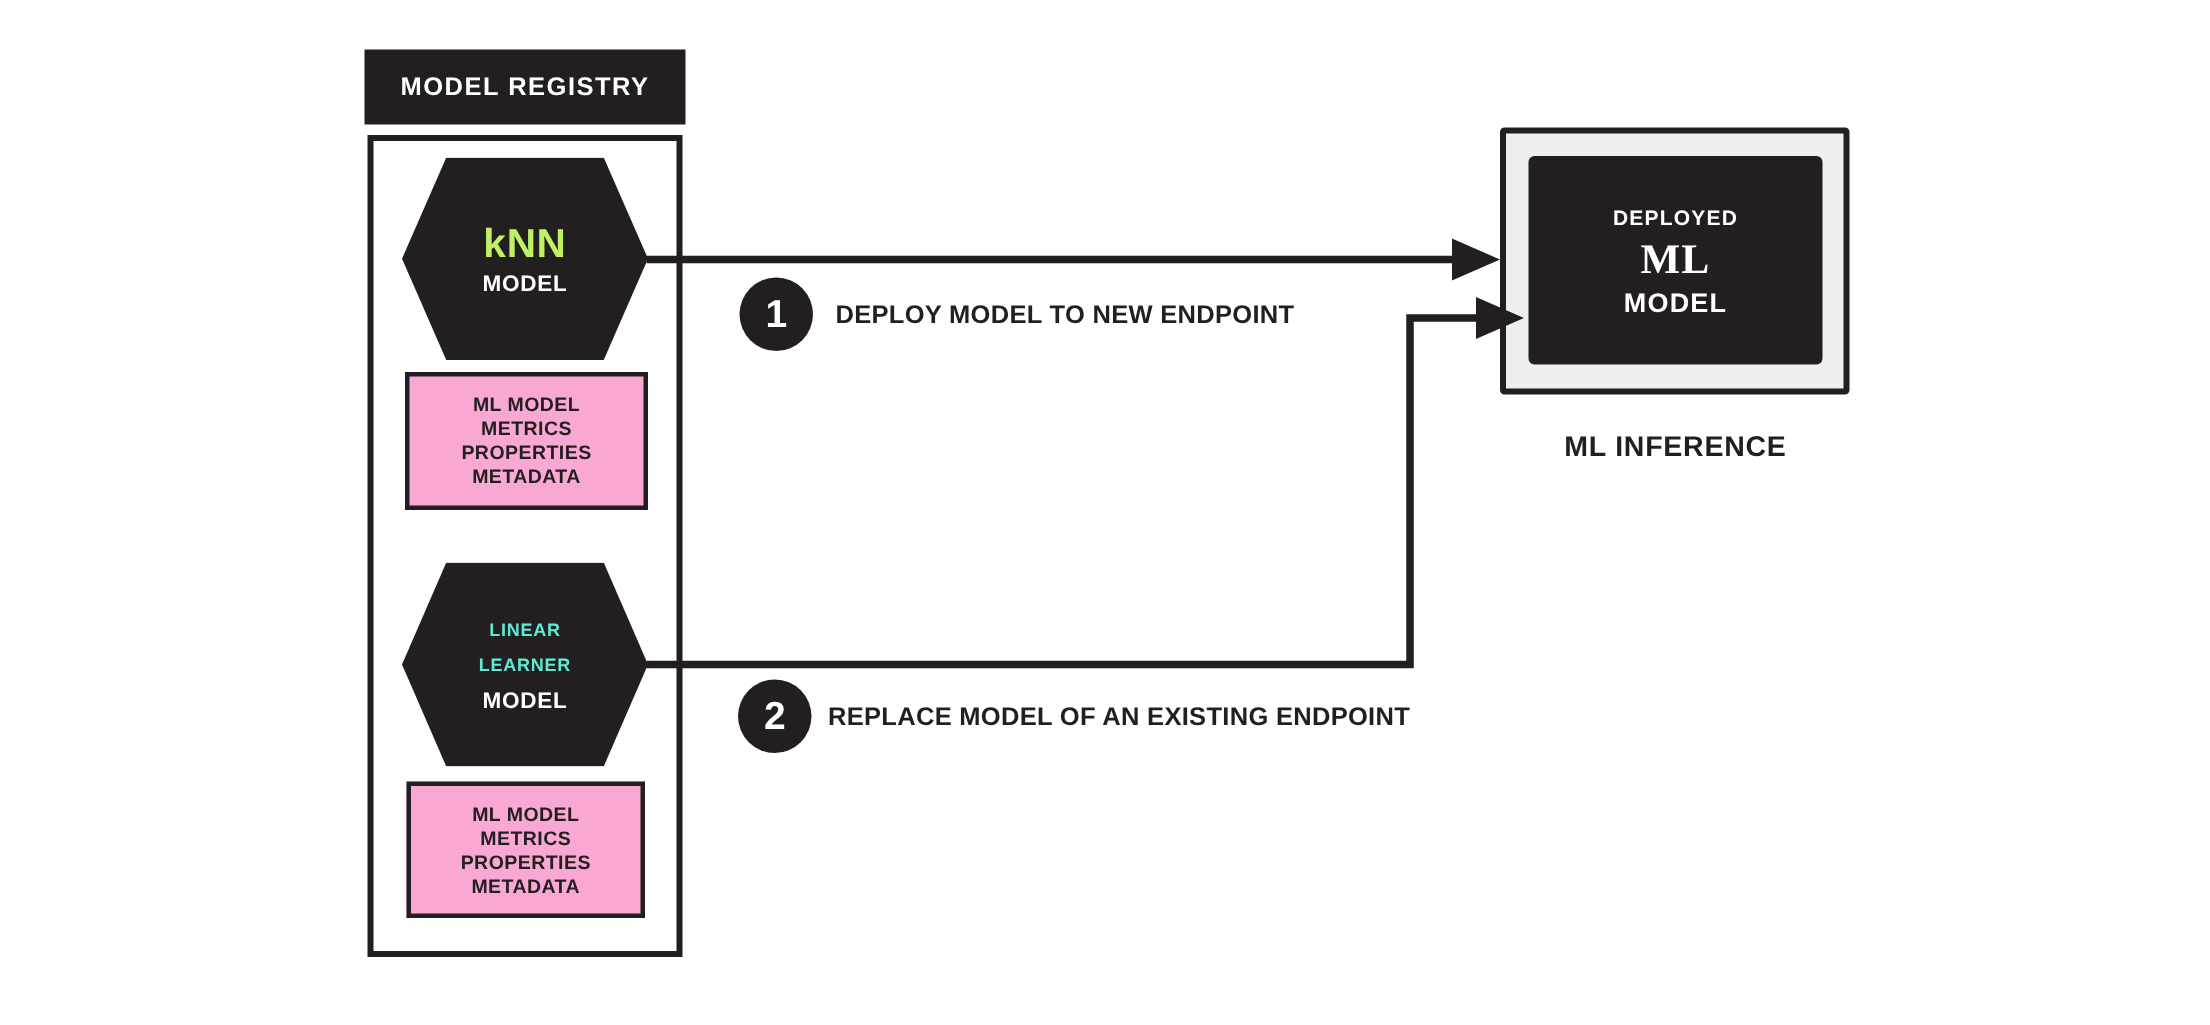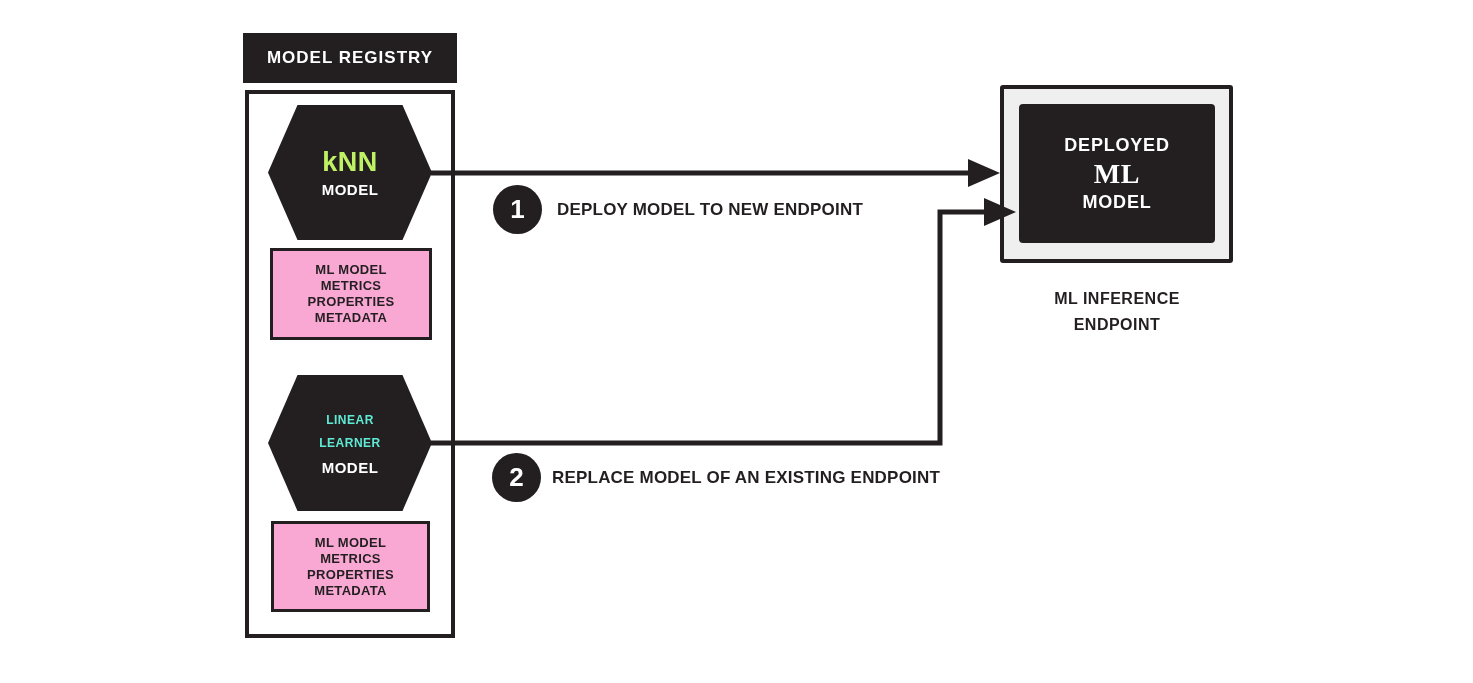--- a/index.html
+++ b/index.html
@@ -81,30 +81,30 @@
     border: 4px solid #231f20;
     border-radius: 3px;
     z-index: 2;
   }
   .deployed-box {
     left: 1019px; top: 104px; width: 196px; height: 139px;
     background: #231f20; border-radius: 4px;
     display: flex; flex-direction: column; align-items: center; justify-content: center;
     text-align: center; z-index: 3;
   }
-  .dep-line1 { color: #ffffff; font-size: 18px; font-weight: bold; letter-spacing: 0.8px; line-height: 24px; }
+  .dep-line1 { color: #ffffff; font-size: 14px; font-weight: bold; letter-spacing: 0.8px; line-height: 24px; }
   .dep-line2 { color: #ffffff; font-size: 28px; font-weight: bold; letter-spacing: 0.8px; line-height: 33px; font-family: Liberation Serif, serif; }
   .dep-line3 { color: #ffffff; font-size: 18px; font-weight: bold; letter-spacing: 0.8px; line-height: 24px; }
 
   .endpoint-caption {
     left: 1002px; top: 286px; width: 230px;
     text-align: center; z-index: 2;
   }
   .endpoint-caption span {
-    display: block; font-size: 16px; font-weight: bold; line-height: 26px; letter-spacing: 0.5px;
+    display: block; font-size: 19px; font-weight: bold; line-height: 26px; letter-spacing: 0.5px;
   }
 
   
   .arrows {
     position: absolute; left: 0; top: 0; z-index: 5; pointer-events: none;
   }
 </style>
 </head>
 <body>
 
@@ -169,16 +169,15 @@
   <div class="abs endpoint-outer"></div>
 
   <div class="abs deployed-box">
     <span class="dep-line1">DEPLOYED</span>
     <span class="dep-line2">ML</span>
     <span class="dep-line3">MODEL</span>
   </div>
 
   <div class="abs endpoint-caption">
     <span>ML INFERENCE</span>
-    <span>ENDPOINT</span>
   </div>
 
 </div>
 
 </body></html>

